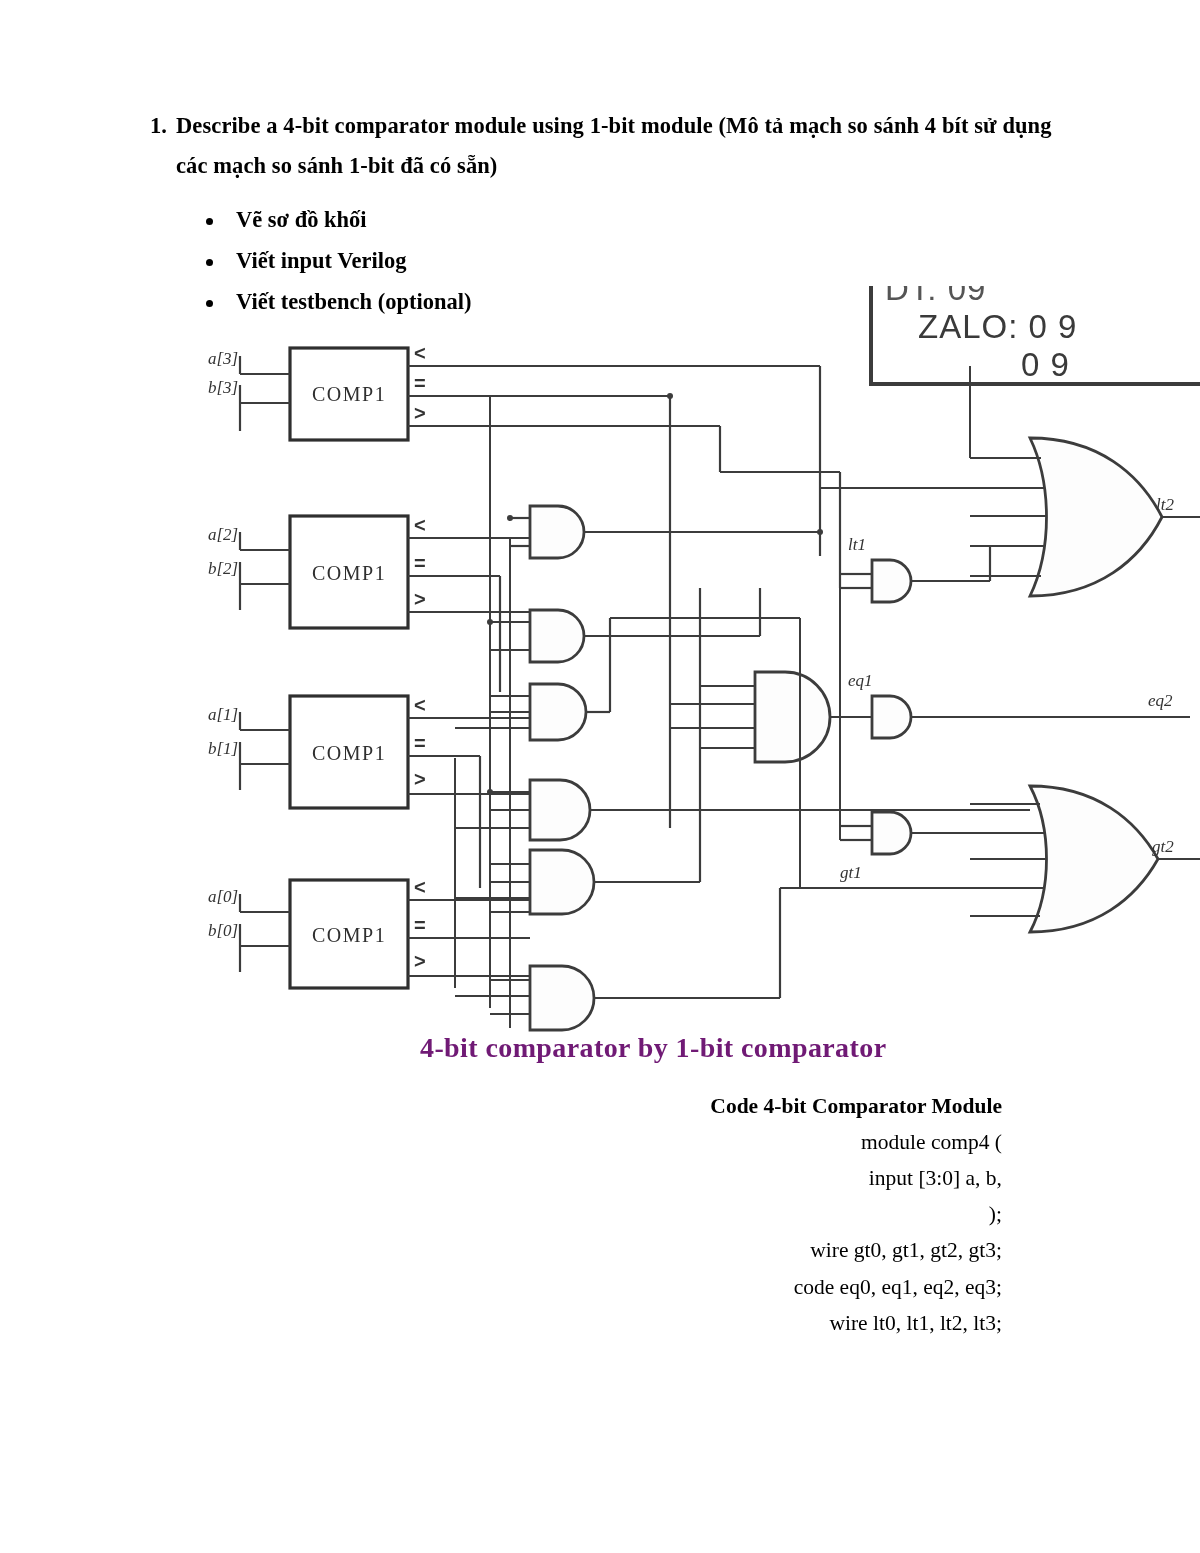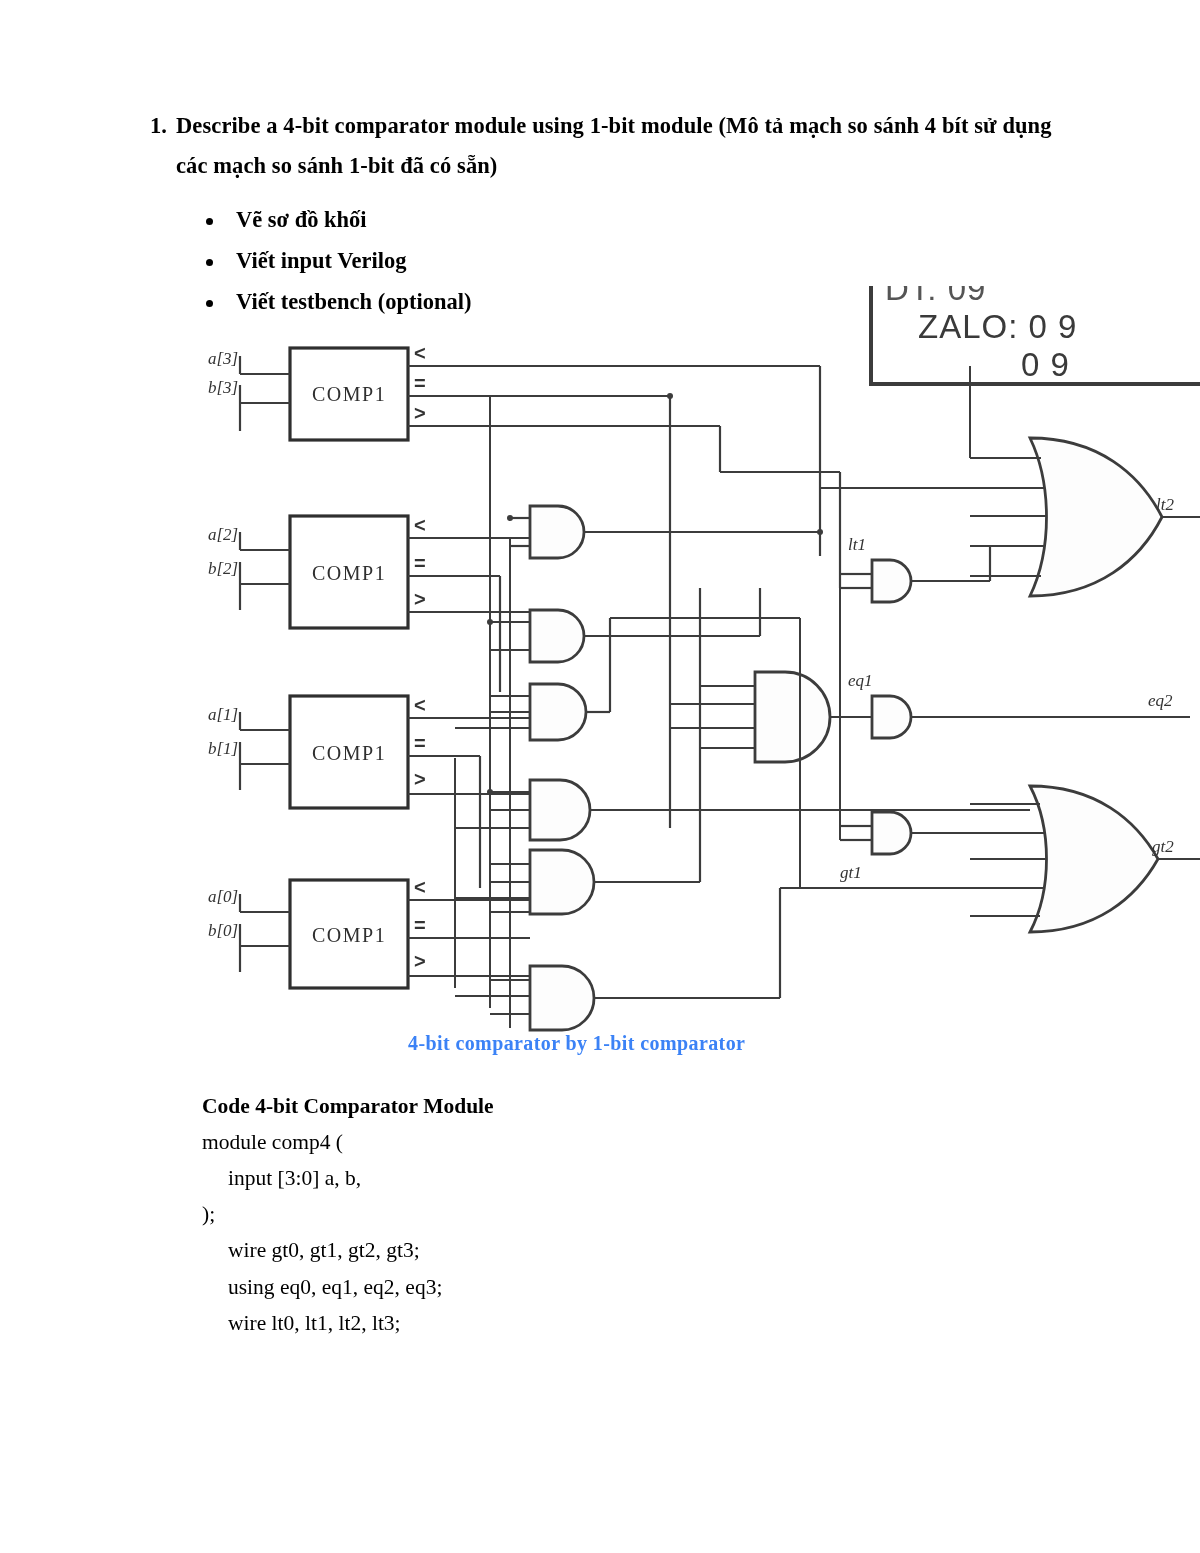--- a/index.html
+++ b/index.html
@@ -65,40 +65,41 @@
   .code-block {
     position: absolute;
     left: 202px;
     top: 1088px;
     width: 800px;
   }
   .code-line {
     font-size: 21.5px;
     line-height: 1.68;
     white-space: pre;
+    text-align: right;
   }
   .code-line.heading { font-weight: 700; }
   .ind1 { padding-left: 26px; }
 
   
   .figure {
     position: absolute;
     left: 200px;
     top: 288px;
     width: 1000px;
     height: 780px;
   }
   .figure svg { display: block; }
   .fig-caption {
     position: absolute;
-    left: 408px;
+    left: 420px;
     top: 1032px;
-    font-size: 20px;
+    font-size: 28px;
     font-weight: 700;
-    color: #3b82f6;
+    color: #701a75;
     letter-spacing: 0.4px;
     font-family: "Liberation Serif", serif;
   }
 
   
   .watermark {
     position: absolute;
     left: 869px;
     top: 286px;
     width: 363px;
@@ -397,15 +398,15 @@
   <div class="wm-line wm-mid">ZALO: 0 9</div>
   <div class="wm-line wm-bot">0 9</div>
 </div>
 
 <div class="code-block">
   <div class="code-line heading">Code 4-bit Comparator Module</div>
   <div class="code-line">module comp4 (</div>
   <div class="code-line ind1">input [3:0] a, b,</div>
   <div class="code-line">);</div>
   <div class="code-line ind1">wire gt0, gt1, gt2, gt3;</div>
-  <div class="code-line ind1">using eq0, eq1, eq2, eq3;</div>
+  <div class="code-line ind1">code eq0, eq1, eq2, eq3;</div>
   <div class="code-line ind1">wire lt0, lt1, lt2, lt3;</div>
 </div>
 
 </body></html>

